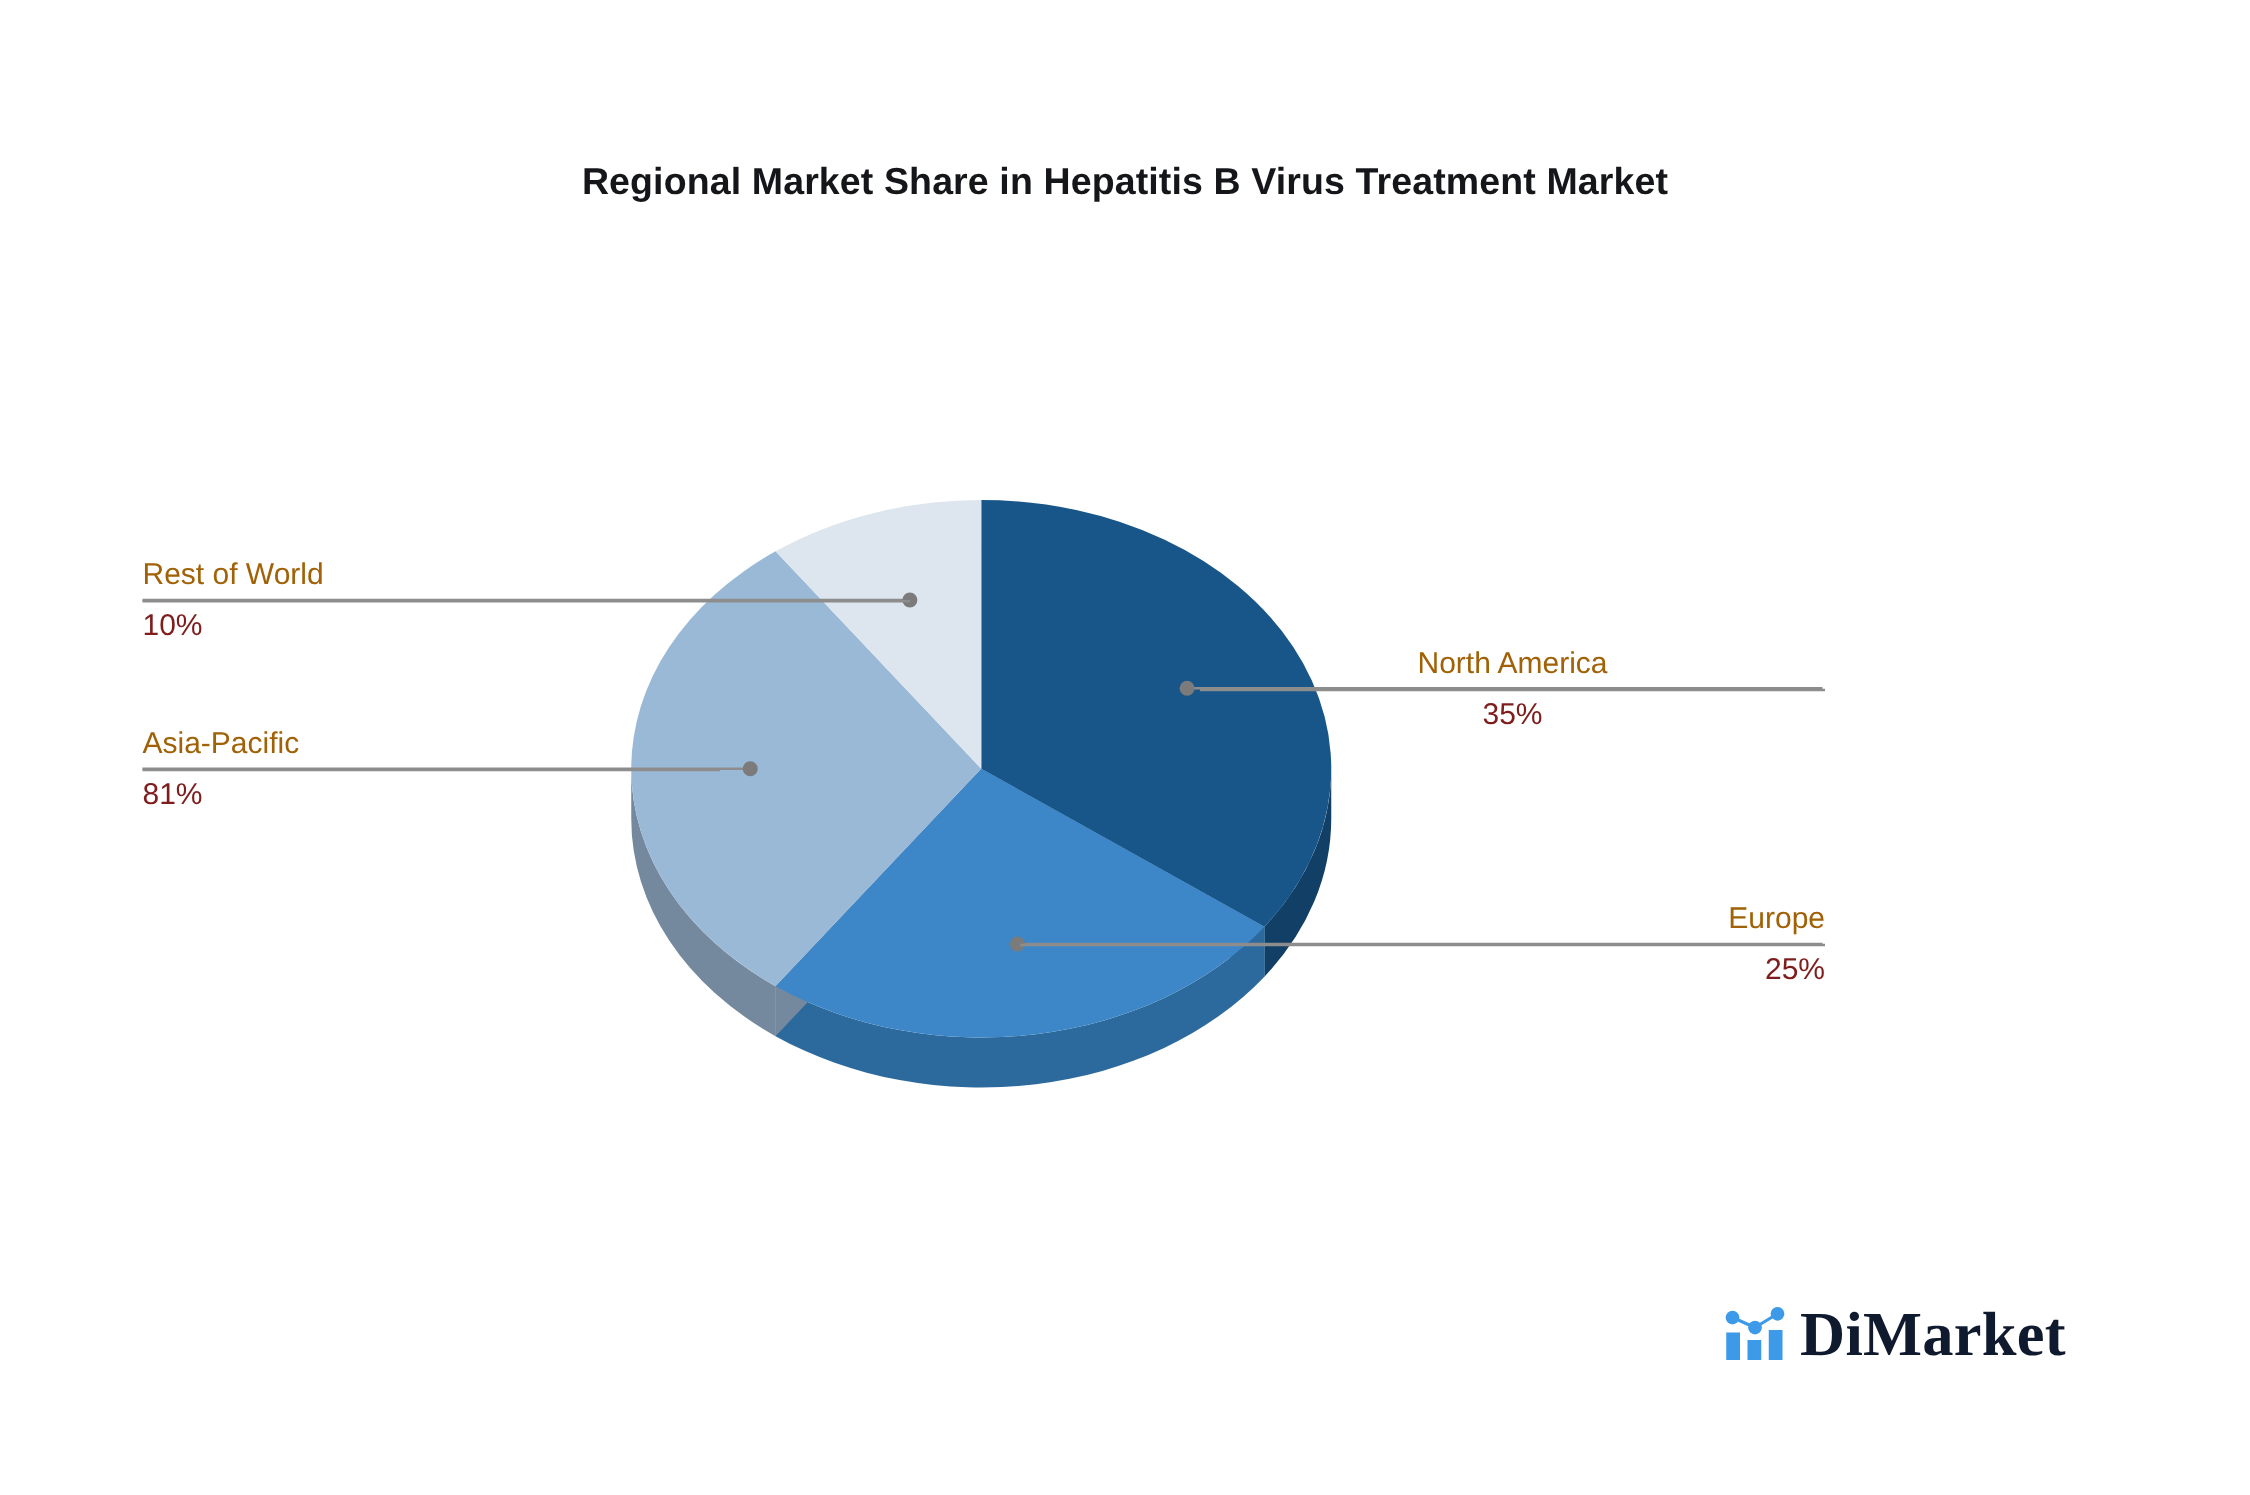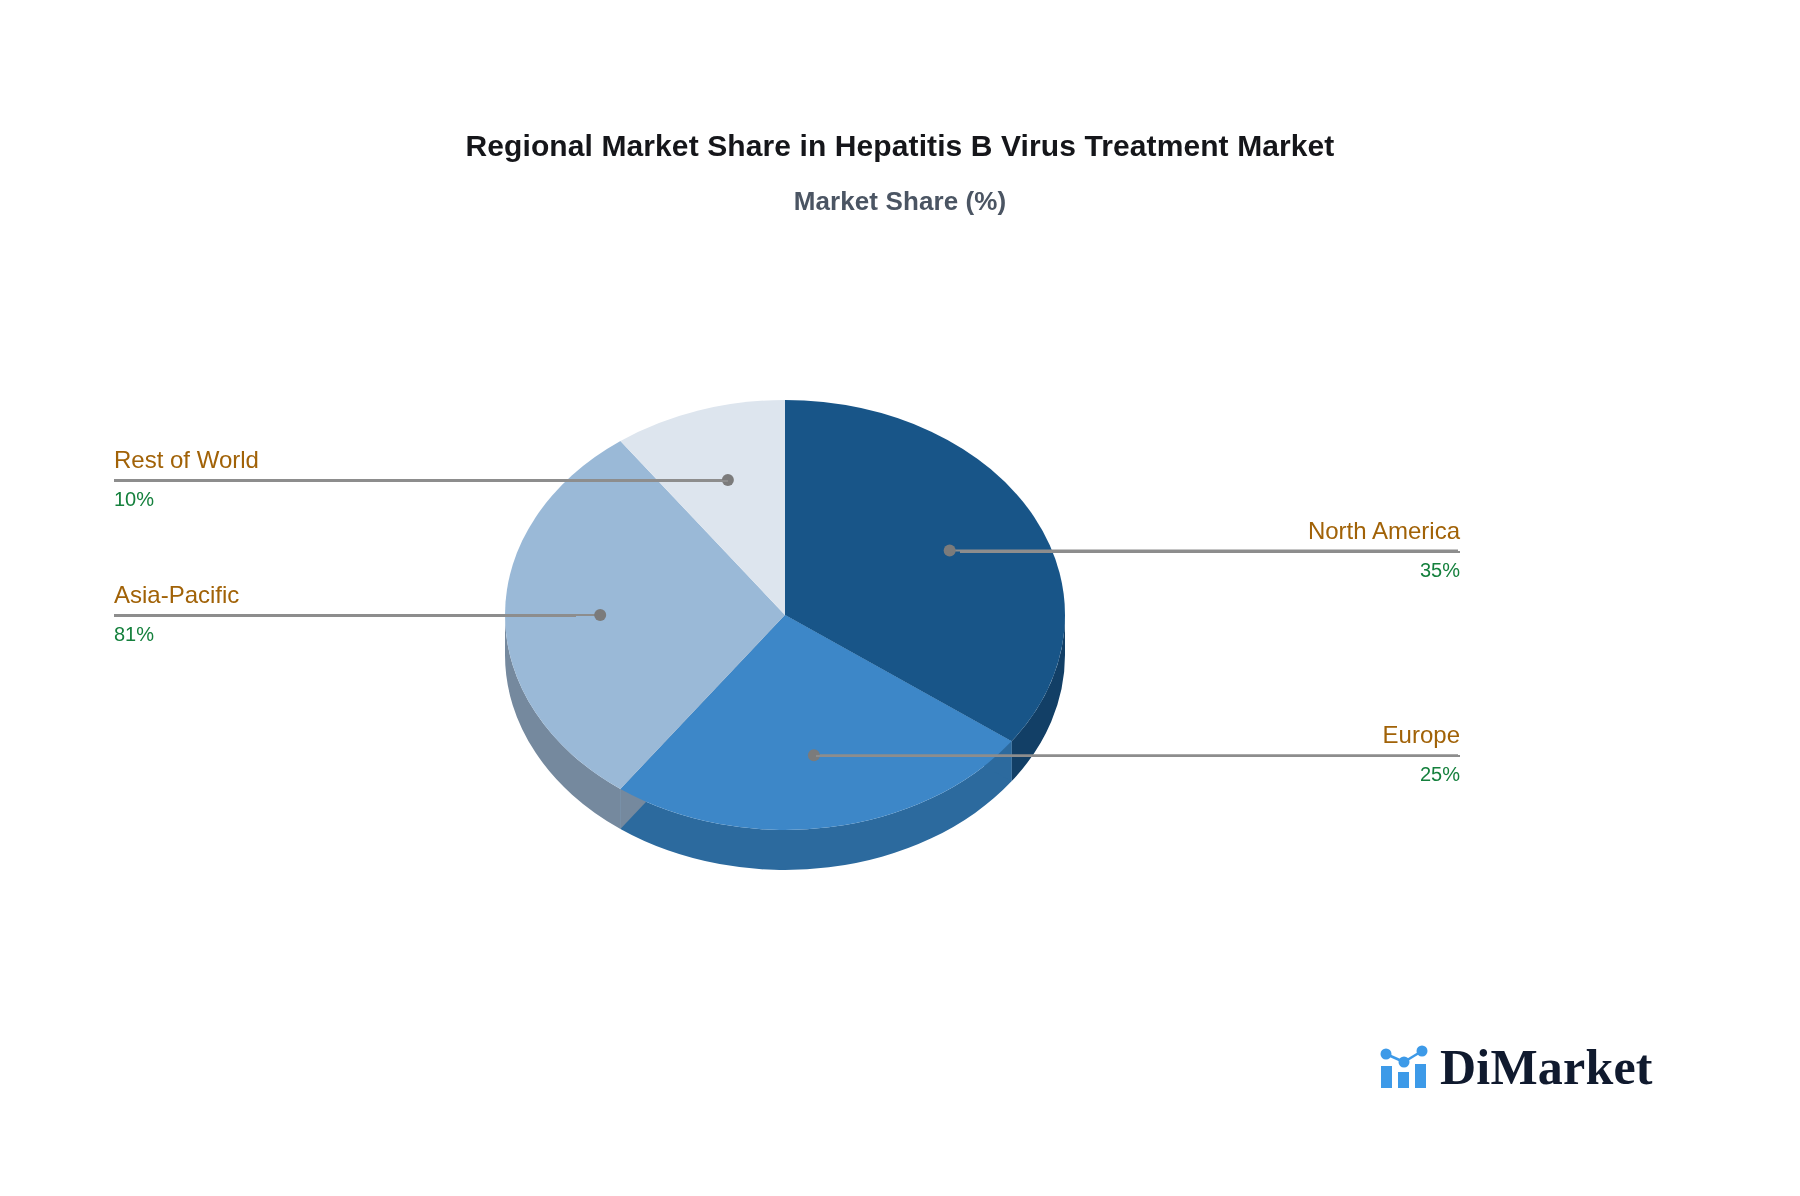--- a/index.html
+++ b/index.html
@@ -59,22 +59,22 @@
     line-height: 1.25;
     white-space: nowrap;
   }
   .callout .crule {
     height: 2px;
     background: #8d8d8d;
     margin: 5px 0 5px 0;
     width: 100%;
   }
   .callout .cval {
-    font-size: 20px;
-    color: #15803d;
+    font-size: 24px;
+    color: #7f1d1d;
     line-height: 1.2;
   }
   .callout.left  { text-align: left; }
   .callout.right { text-align: right; }
 
   #callout-rest-of-world { left: 114px; top: 421px; width: 614px; }
   #callout-asia-pacific  { left: 114px; top: 603px; width: 462px; }
   #callout-north-america { left: 960px; top: 502px; width: 500px; text-align: right; }
   #callout-europe        { left: 816px; top: 744px; width: 644px; text-align: right; }
 
@@ -96,21 +96,20 @@
     line-height: 1;
   }
 </style>
 </head>
 <body>
 
 <div id="page">
 
   <div class="title-block">
     <div id="chart-title">Regional Market Share in Hepatitis B Virus Treatment Market</div>
-    <div id="chart-subtitle">Market Share (%)</div>
   </div>
 
   <svg id="pie-svg" viewBox="0 0 1800 1196">
     <defs>
       <clipPath id="clip-bottom">
         <rect x="470" y="615" width="640" height="360"></rect>
       </clipPath>
     </defs>
 
     <g>
@@ -147,21 +146,21 @@
     <div class="crule"></div>
     <div class="cval">10%</div>
   </div>
 
   <div class="callout left" id="callout-asia-pacific" style="top: 580px;">
     <div class="cname">Asia-Pacific</div>
     <div class="crule"></div>
     <div class="cval">81%</div>
   </div>
 
-  <div class="callout right" id="callout-north-america" style="top: 515.579px;">
+  <div class="callout right" id="callout-north-america" style="top: 515.579px; text-align: center;">
     <div class="cname">North America</div>
     <div class="crule"></div>
     <div class="cval">35%</div>
   </div>
 
   <div class="callout right" id="callout-europe" style="top: 720.153px;">
     <div class="cname">Europe</div>
     <div class="crule"></div>
     <div class="cval">25%</div>
   </div>

